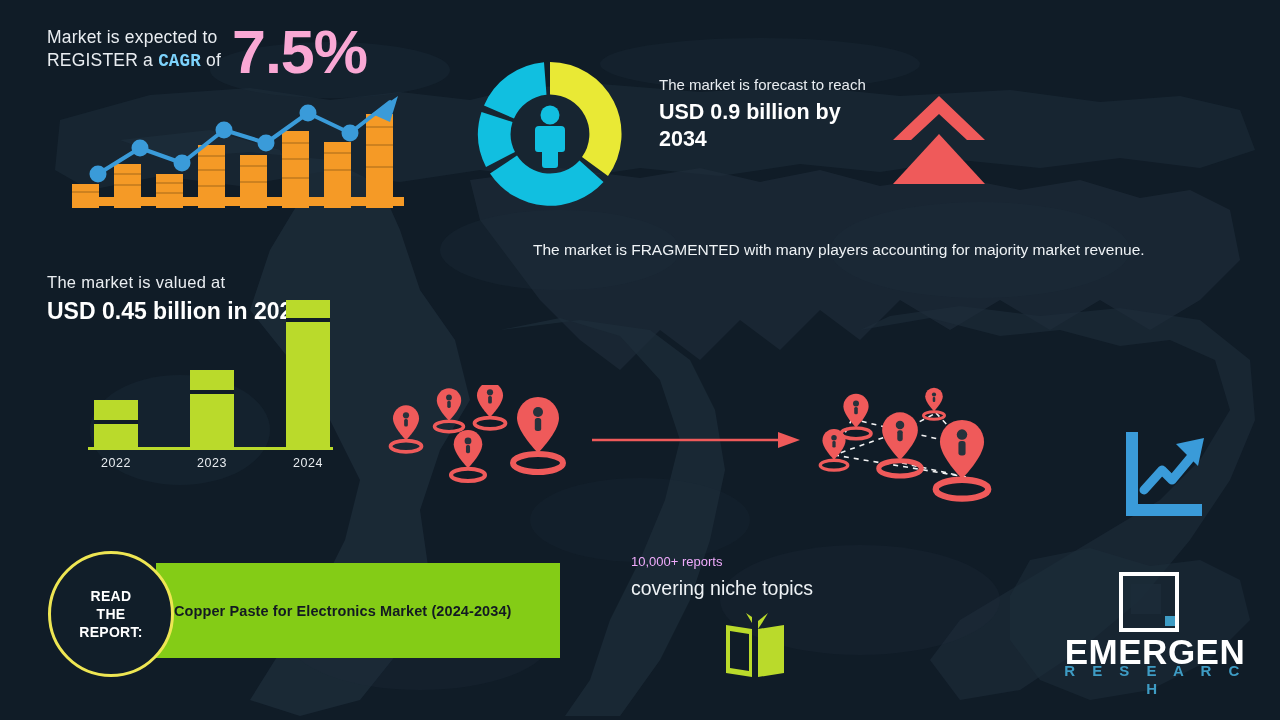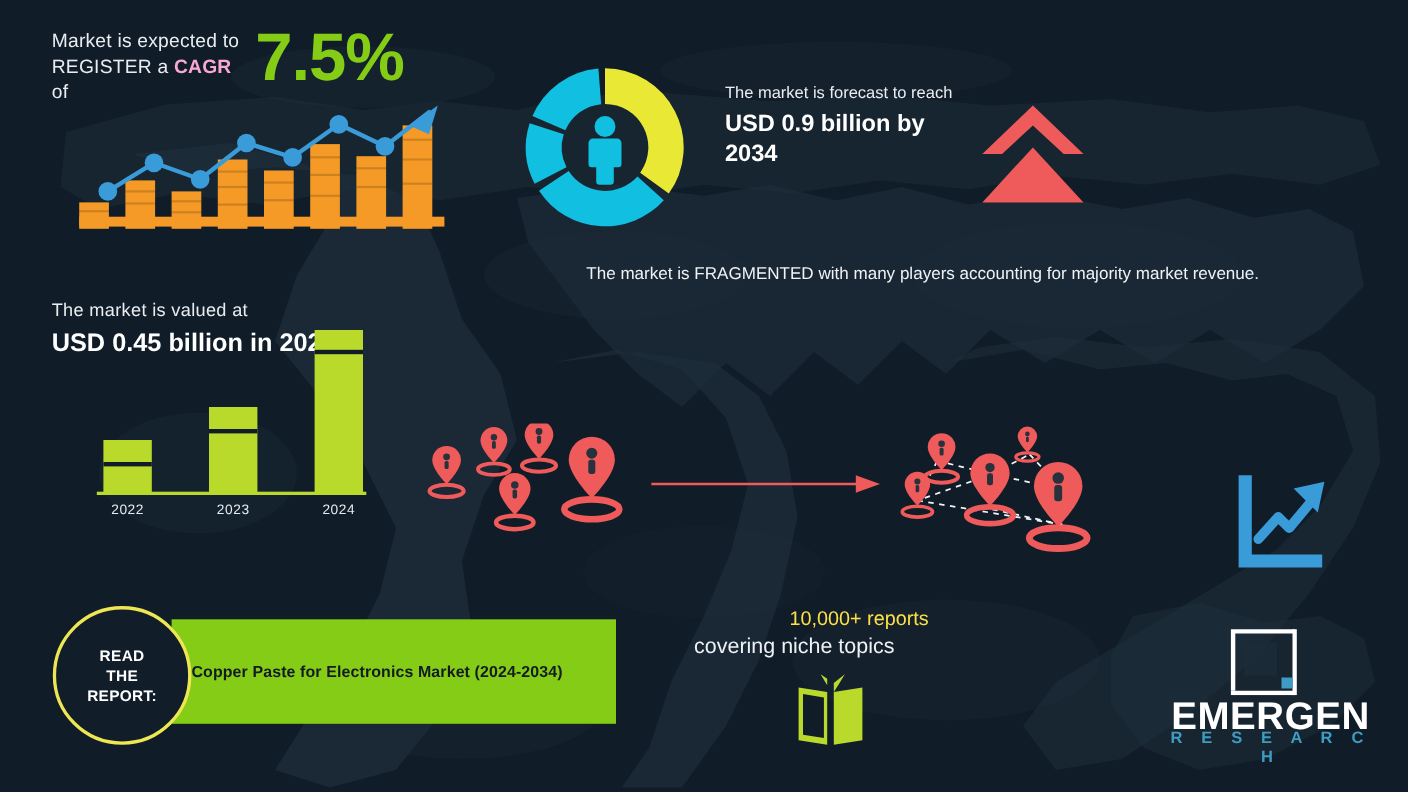--- a/index.html
+++ b/index.html
@@ -14,24 +14,24 @@
   .worldmap{position:absolute;inset:0;width:1280px;height:720px;z-index:0;pointer-events:none;}
   .layer{position:absolute;z-index:2;}
 
   
   #cagr-block{left:47px;top:22px;width:420px;}
   #cagr-lines{
     display:inline-block;vertical-align:top;width:180px;
     font-size:17.5px;line-height:23px;color:#e9edf1;letter-spacing:.2px;
     padding-top:4px;
   }
-  #cagr-lines b{font-weight:bold;color:#f9a8d4;}
+  #cagr-lines b{font-weight:bold;color:#7dd3fc;font-family:Liberation Mono, monospace;}
   #cagr-value{
     display:inline-block;vertical-align:top;
-    font-size:61px;line-height:61px;font-weight:bold;color:#84cc16;
+    font-size:61px;line-height:61px;font-weight:bold;color:#f9a8d4;
     letter-spacing:-1px;margin-left:5px;
   }
 
   
   #orange-chart{left:72px;top:88px;width:336px;height:130px;}
   .ob-bars{position:absolute;left:0;bottom:10px;width:336px;height:112px;}
   .ob-bar{position:absolute;bottom:0;width:27px;background:#f59a26;}
   .ob-bar .seg{position:absolute;left:0;right:0;height:2px;background:rgba(0,0,0,.16);}
   .ob-base{position:absolute;left:0;bottom:2px;width:332px;height:9px;background:#f59a26;}
   .ob-line{position:absolute;left:0;top:0;width:336px;height:120px;}
@@ -75,21 +75,21 @@
   }
   #report-circle{
     left:48px;top:551px;width:120px;height:120px;border-radius:50%;
     background:#111e29;border:3px solid #eee653;
     display:flex;align-items:center;justify-content:center;text-align:center;
     font-size:14px;font-weight:bold;line-height:18px;color:#ffffff;letter-spacing:.3px;
   }
 
   
   #reports-block{left:631px;top:549px;width:300px;}
-  #reports-line1{font-size:18px;line-height:26px;color:#fde047;text-align:center;}
+  #reports-line1{font-size:13px;line-height:26px;color:#f0abfc;}
   #reports-line2{font-size:19.5px;line-height:26px;color:#eef2f5;}
   #book-icon{left:722px;top:611px;width:70px;height:68px;}
 
   
   #logo{left:1055px;top:570px;width:200px;height:130px;}
   #logo-mark{position:absolute;left:62px;top:0;width:62px;height:62px;}
   #logo-name{position:absolute;left:0;top:62px;width:200px;text-align:center;
     font-size:35px;line-height:40px;font-weight:bold;color:#ffffff;letter-spacing:.5px;}
   #logo-sub{position:absolute;left:0;top:92px;width:200px;text-align:center;
     font-size:15px;line-height:18px;color:#3e9cc4;letter-spacing:6.5px;font-weight:bold;}

